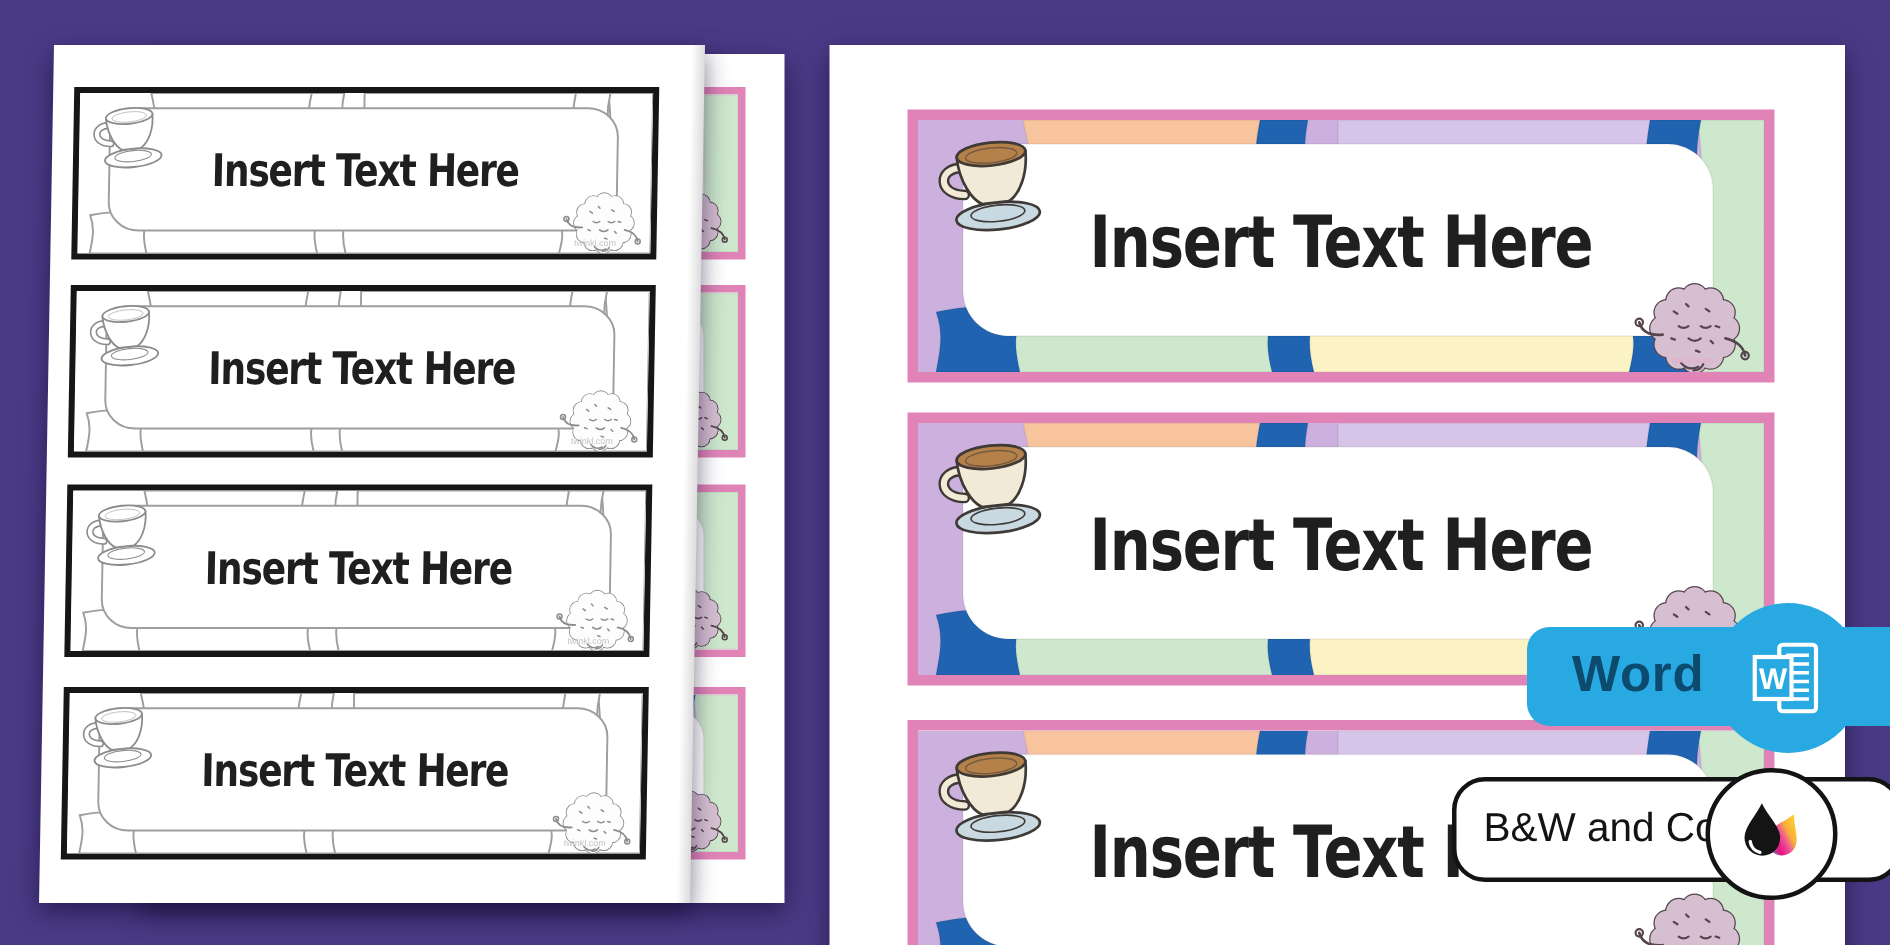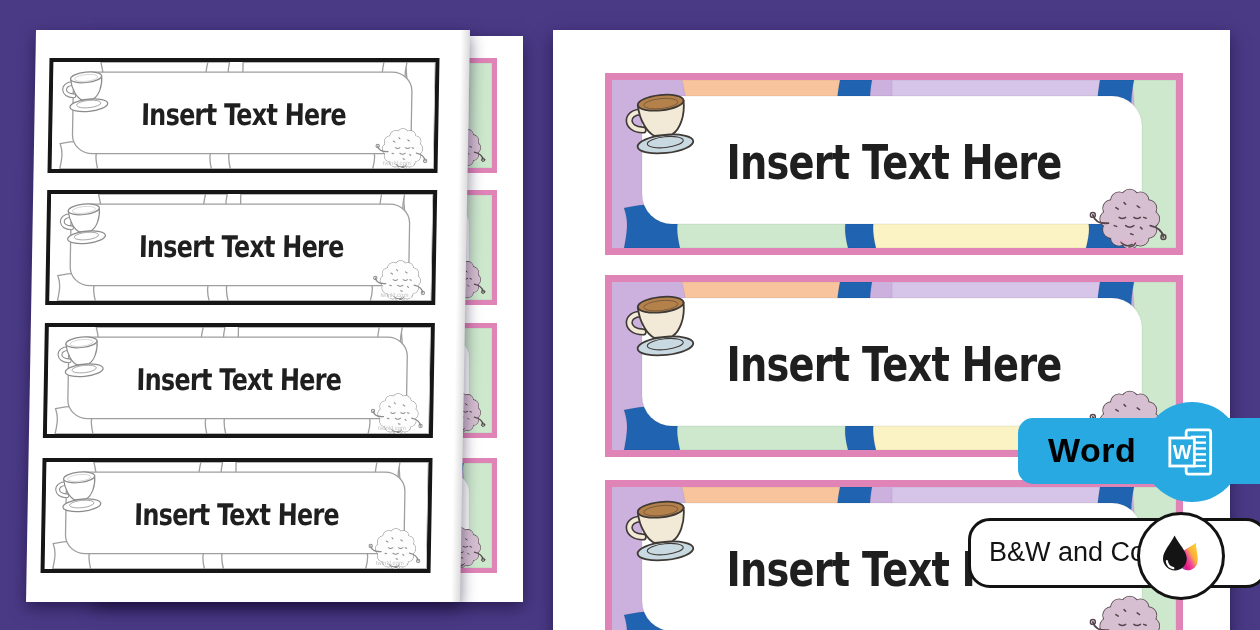--- a/index.html
+++ b/index.html
@@ -39,21 +39,21 @@
   .big .ltext{font-size:48px;}
   .small .ltext{font-size:30px;}
   .wm{position:absolute;right:6%;bottom:2.5%;font-size:6px;line-height:1;}
   .bw .wm{color:#c4c4c4;}
   .colorful .wm{color:#eba9cd;}
 
   
   .badge-word{position:absolute;left:1018px;top:418px;width:242px;height:66px;
     background:#29a9e1;border-radius:15px 0 0 15px;z-index:30;}
   .badge-word .btext{position:absolute;left:30px;top:50%;transform:translateY(-52%);
-    color:#000000;font-size:34px;font-weight:700;letter-spacing:.5px;}
+    color:#0c4a6e;font-size:34px;font-weight:700;letter-spacing:.5px;}
   .word-circle{position:absolute;left:124px;top:-16px;width:100px;height:100px;
     border-radius:50%;background:#29a9e1;display:flex;align-items:center;justify-content:center;}
   .badge-ink{position:absolute;left:968px;top:518px;width:300px;height:70px;
     background:#fff;border:3px solid #131313;border-radius:22px;box-sizing:border-box;z-index:31;}
   .badge-ink .btext{position:absolute;left:18px;top:50%;transform:translateY(-52%);
     color:#131313;font-size:27px;}
   .ink-circle{position:absolute;left:166px;top:-9px;width:82px;height:82px;border-radius:50%;
     background:#fff;border:3px solid #131313;box-sizing:content-box;
     display:flex;align-items:center;justify-content:center;}
   .defs{position:absolute;width:0;height:0;}

